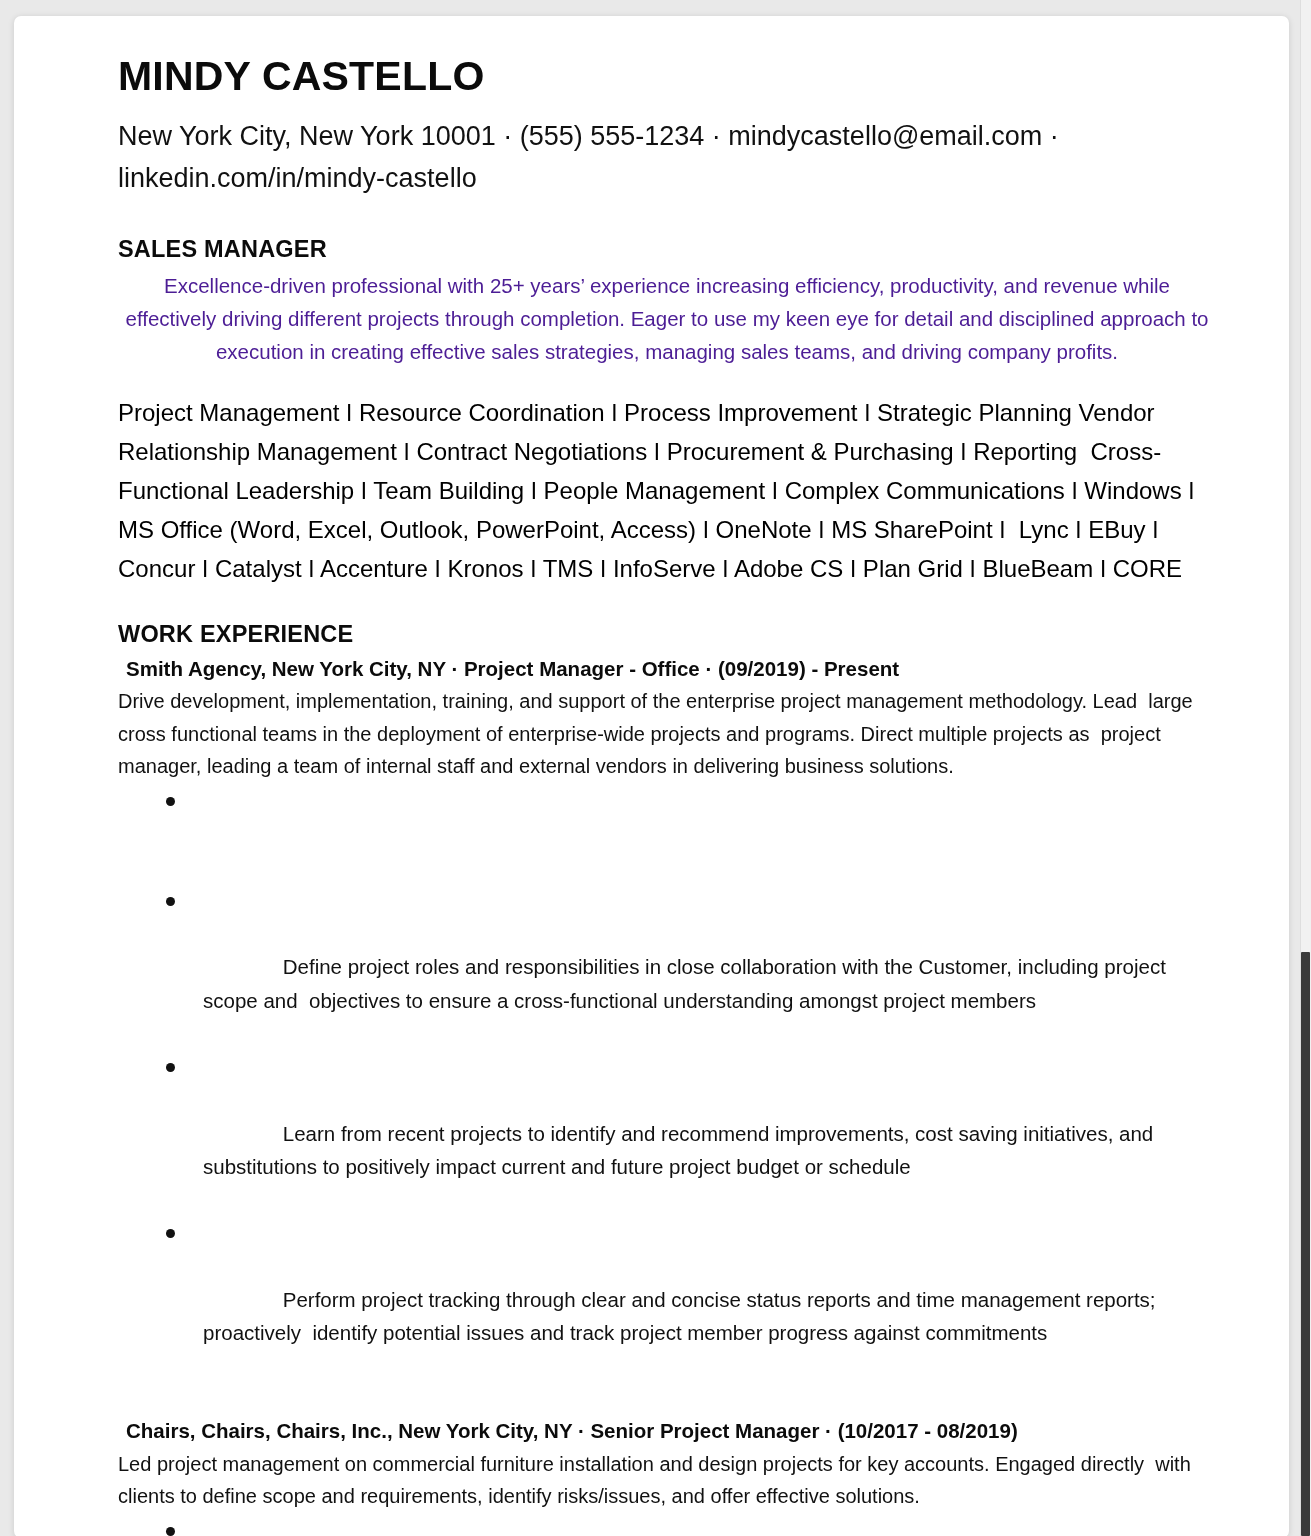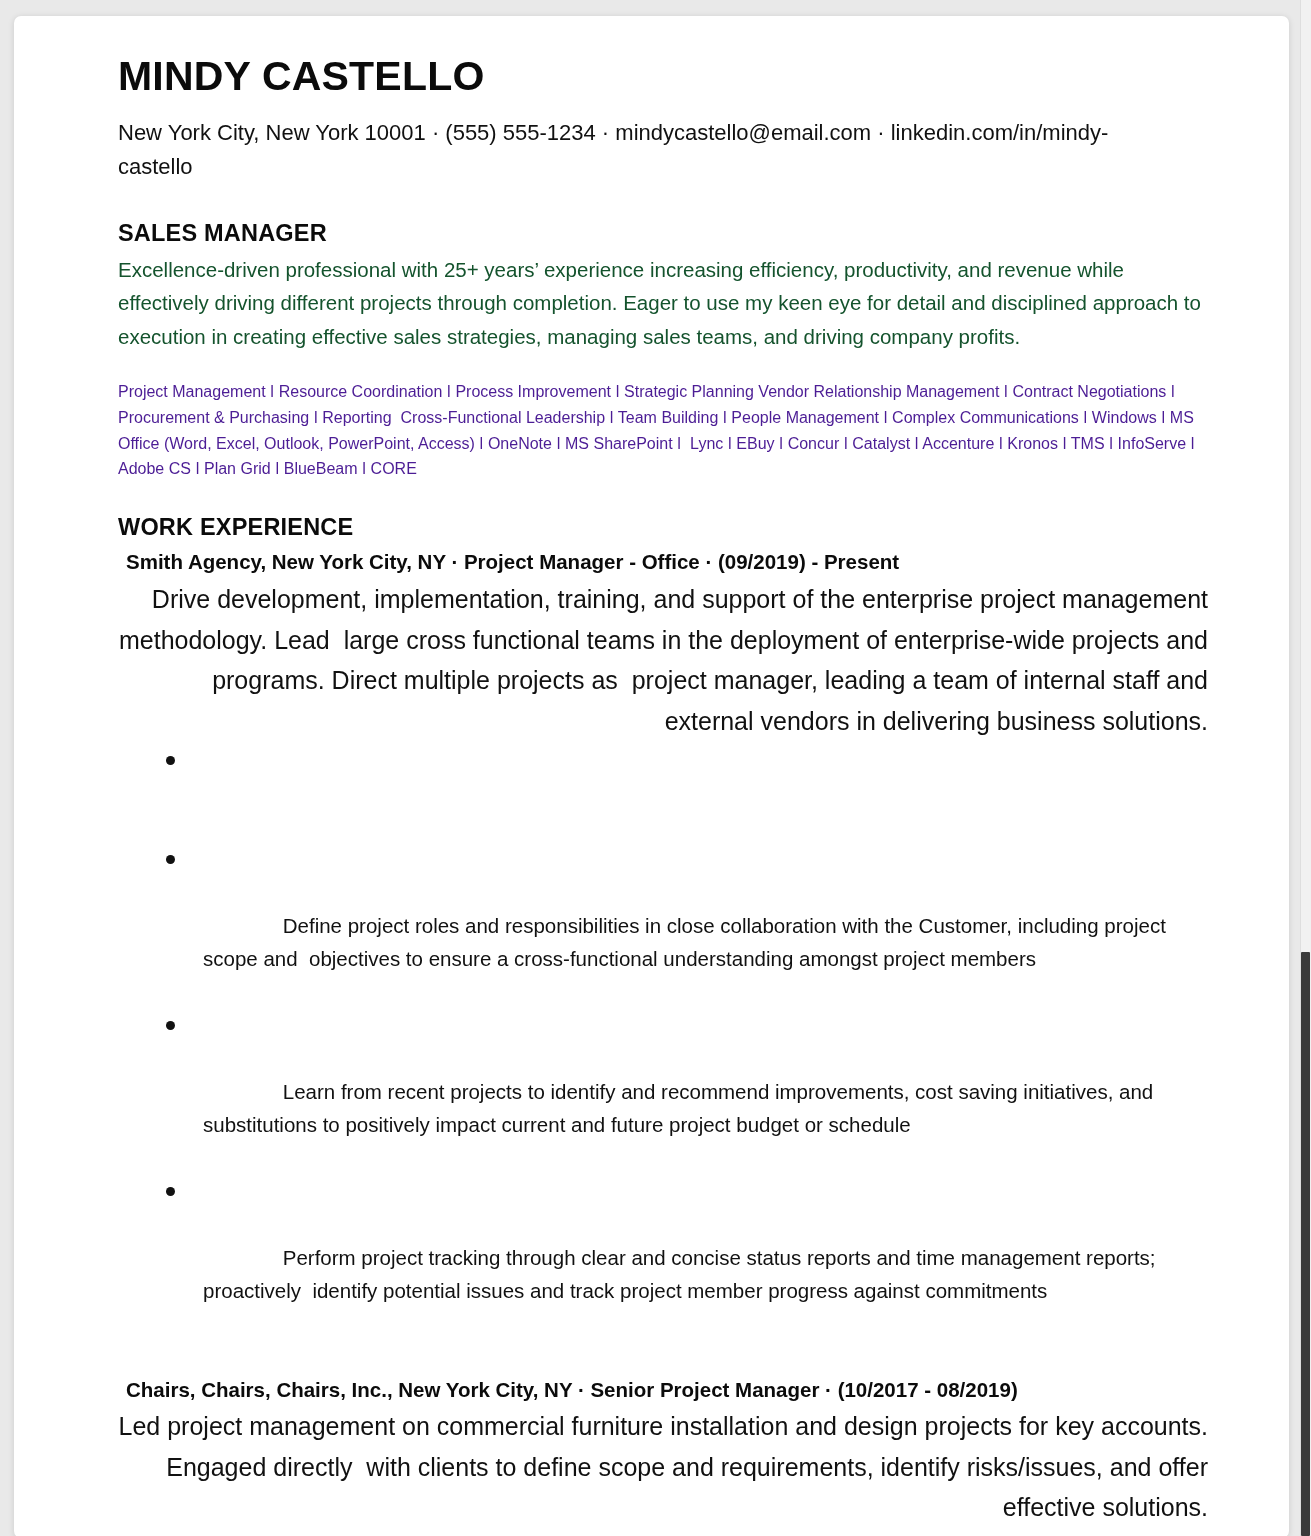--- a/index.html
+++ b/index.html
@@ -43,50 +43,51 @@
   
   .resume-name {
     font-size: 41px;
     font-weight: 700;
     letter-spacing: 0.2px;
     color: #0b0b0b;
     line-height: 1.12;
     margin: 0 0 16px 0;
   }
   .contact-line {
-    font-size: 22px;
+    font-size: 27px;
     line-height: 1.55;
     color: #111111;
     margin: 0 0 36px 0;
     max-width: 1060px;
   }
 
   
   .section-heading {
     font-size: 23.5px;
     font-weight: 700;
     color: #0b0b0b;
     letter-spacing: 0.2px;
     margin: 0 0 6px 0;
   }
 
   
   .body-text {
     font-size: 20.5px;
     line-height: 1.62;
-    color: #14532d;
+    color: #4c1d95;
     margin: 0;
     max-width: 1098px;
     white-space: pre-wrap;
+    text-align: center;
   }
 
   .skills-block {
-    font-size: 16px;
-    line-height: 1.62;
-    color: #4c1d95;
+    font-size: 24px;
+    line-height: 1.62;
+    color: #000000;
     margin: 26px 0 0 0;
     max-width: 1100px;
     white-space: pre-wrap;
   }
 
   .work-section {
     margin-top: 32px;
   }
 
   .job {
@@ -98,27 +99,26 @@
 
   .job-header {
     font-size: 20.5px;
     font-weight: 700;
     color: #0b0b0b;
     margin: 0 0 2px 8px;
     line-height: 1.45;
   }
 
   .job-summary {
-    font-size: 25px;
+    font-size: 20px;
     line-height: 1.62;
     color: #111111;
     margin: 0;
     max-width: 1090px;
     white-space: pre-wrap;
-    text-align: right;
   }
 
   ul.bullets {
     list-style: none;
     margin: 2px 0 0 0;
     padding: 0;
   }
   ul.bullets > li {
     position: relative;
     font-size: 20.5px;

